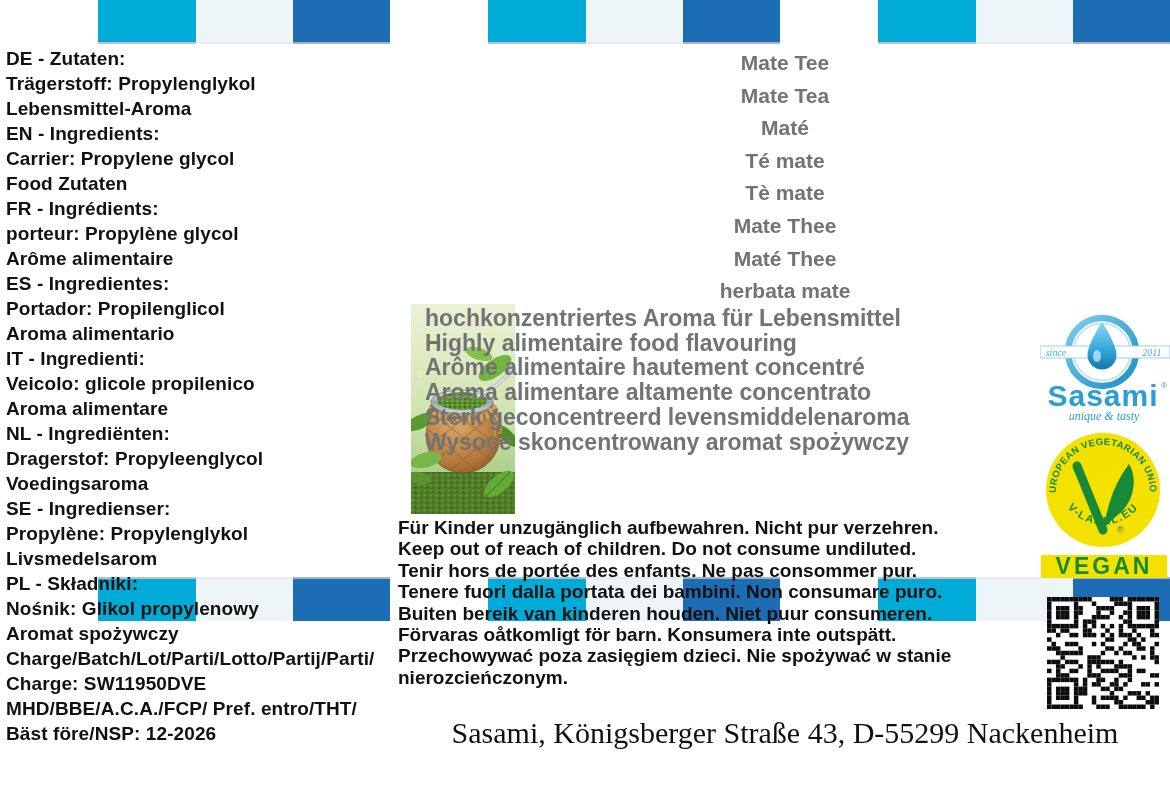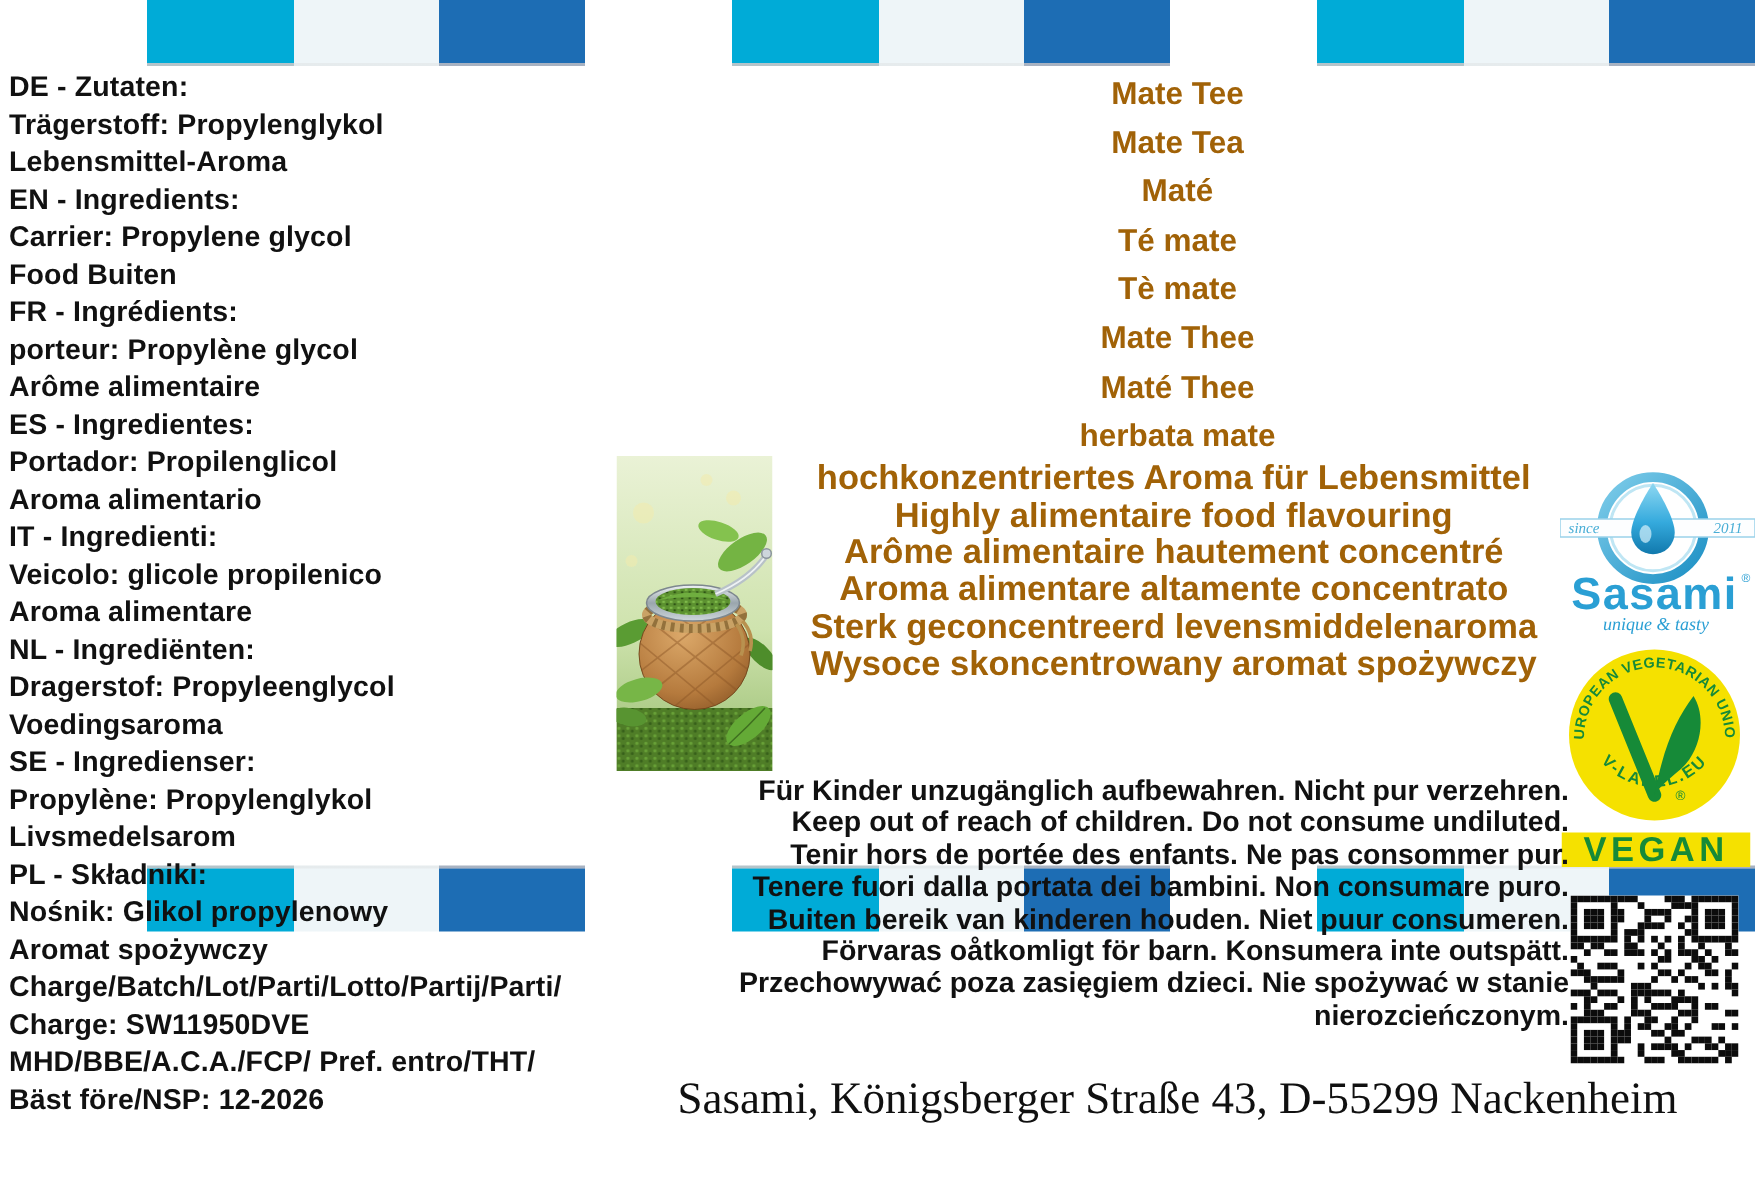--- a/index.html
+++ b/index.html
@@ -18,28 +18,28 @@
       rgba(0,0,0,0) 0 98px, rgba(8,60,80,.30) 98px 196px, rgba(8,60,80,.10) 196px 293px, rgba(5,35,80,.35) 293px 390px);}
   .stripe.top::after{bottom:-2px;}
   .stripe.bottom::before{top:-2px;}
 
   
   .left-col{position:absolute;left:6px;top:46px;width:406px;
     font-weight:bold;font-size:19px;line-height:25px;white-space:nowrap;letter-spacing:.1px;}
 
   
   .product-names{position:absolute;left:420px;top:47px;width:730px;text-align:center;
-    color:#a16207;font-weight:bold;font-size:21px;line-height:32.6px;}
-
-  
-  .description{position:absolute;left:425px;top:306px;width:715px;text-align:center;
-    color:#a16207;font-weight:bold;font-size:23px;line-height:24.7px;white-space:nowrap;}
-
-  
-  .warnings{position:absolute;left:398px;top:517px;width:648px;text-align:right;
+    color:#737373;font-weight:bold;font-size:21px;line-height:32.6px;}
+
+  
+  .description{position:absolute;left:425px;top:306px;width:715px;text-align:left;
+    color:#737373;font-weight:bold;font-size:23px;line-height:24.7px;white-space:nowrap;}
+
+  
+  .warnings{position:absolute;left:398px;top:517px;width:648px;text-align:left;
     font-weight:bold;font-size:19px;line-height:21.4px;white-space:nowrap;}
 
   
   .footer-address{position:absolute;left:390px;top:716px;width:790px;text-align:center;
     font-family:"Liberation Serif",serif;font-size:30px;color:#101010;}
 
   
   .mate-photo{position:absolute;left:411px;top:304px;width:104px;height:210px;}
 
   
@@ -58,21 +58,21 @@
 
   <div class="stripe top"></div>
   <div class="stripe bottom"></div>
 
   <div class="left-col">
       <div>DE - Zutaten:</div>
       <div>Trägerstoff: Propylenglykol</div>
       <div>Lebensmittel-Aroma</div>
       <div>EN - Ingredients:</div>
       <div>Carrier: Propylene glycol</div>
-      <div>Food Buiten</div>
+      <div>Food Zutaten</div>
       <div>FR - Ingrédients:</div>
       <div>porteur: Propylène glycol</div>
       <div>Arôme alimentaire</div>
       <div>ES - Ingredientes:</div>
       <div>Portador: Propilenglicol</div>
       <div>Aroma alimentario</div>
       <div>IT - Ingredienti:</div>
       <div>Veicolo: glicole propilenico</div>
       <div>Aroma alimentare</div>
       <div>NL - Ingrediënten:</div>

